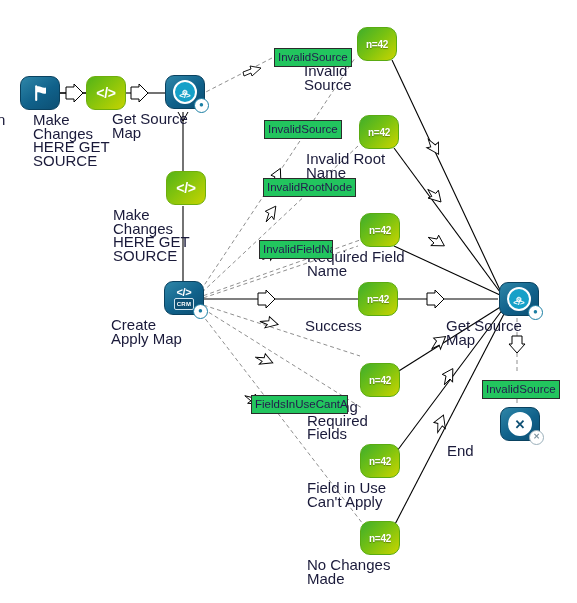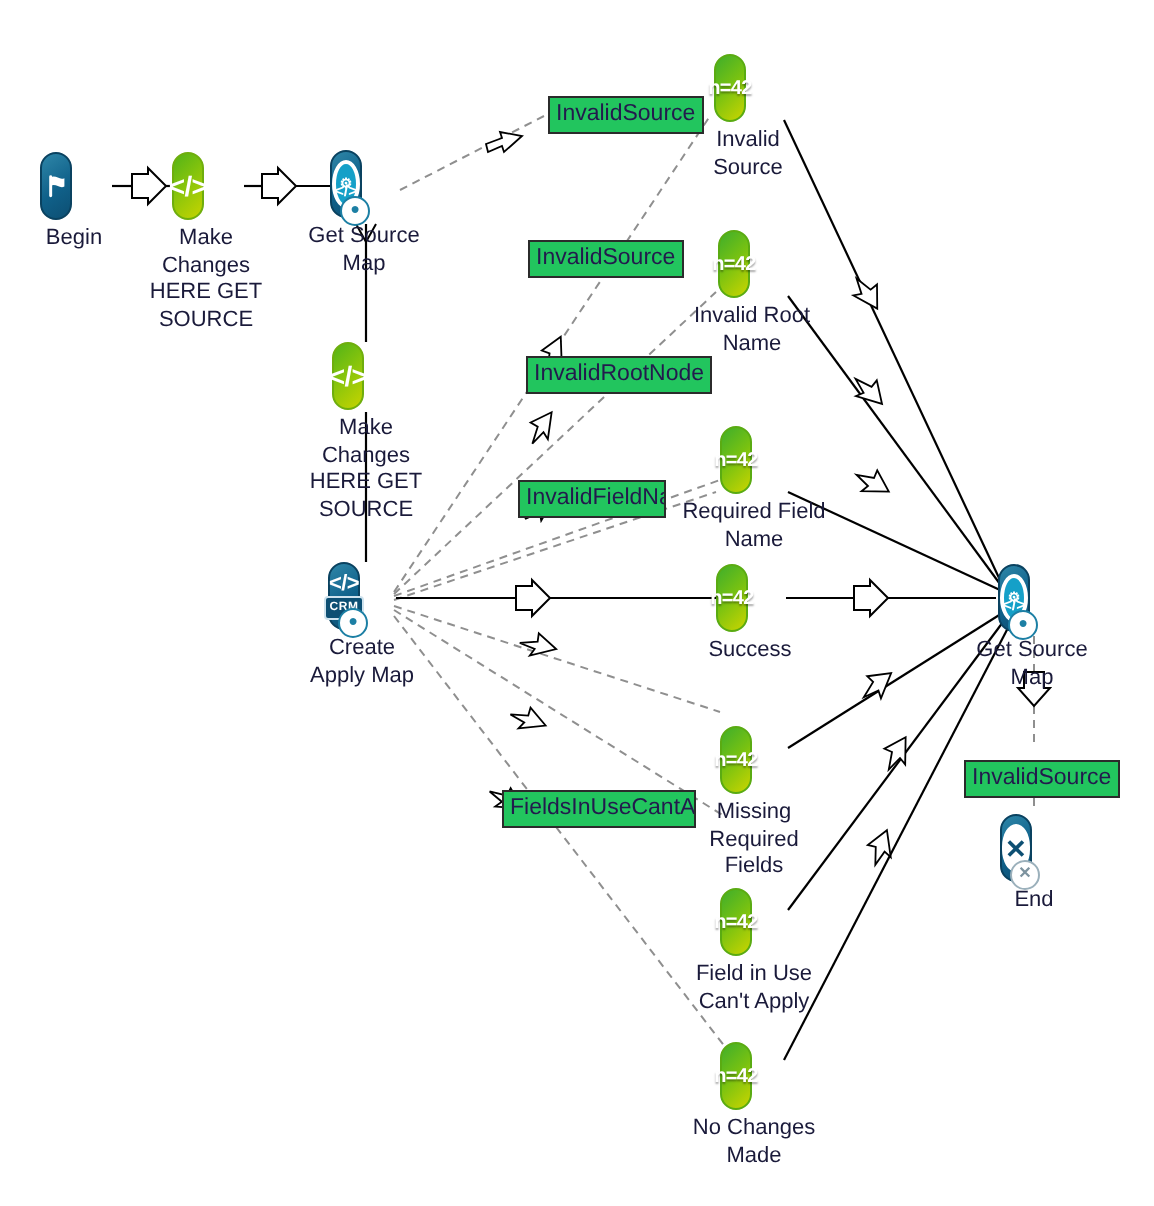--- a/index.html
+++ b/index.html
@@ -27,32 +27,31 @@
   
   .node {
     position: absolute;
     width: 0;
     height: 0;
   }
   .node .glyph {
     position: absolute;
     left: -17px;
     top: -17px;
-    width: 16px;
+    width: 40px;
     height: 34px;
     border-radius: 9px;
     box-sizing: border-box;
   }
   .node .caption {
     position: absolute;
     top: 20px;
     left: -70px;
     width: 140px;
-    text-align: center;
-    font-size: 11px;
+    font-size: 15px;
     line-height: 13.5px;
     color: #1a1a3a;
     white-space: pre-line;
   }
   
   .glyph.blue {
     background: linear-gradient(145deg, #2e86a8 0%, #10618a 55%, #0d4f73 100%);
     border: 1px solid #0a4260;
   }
   

